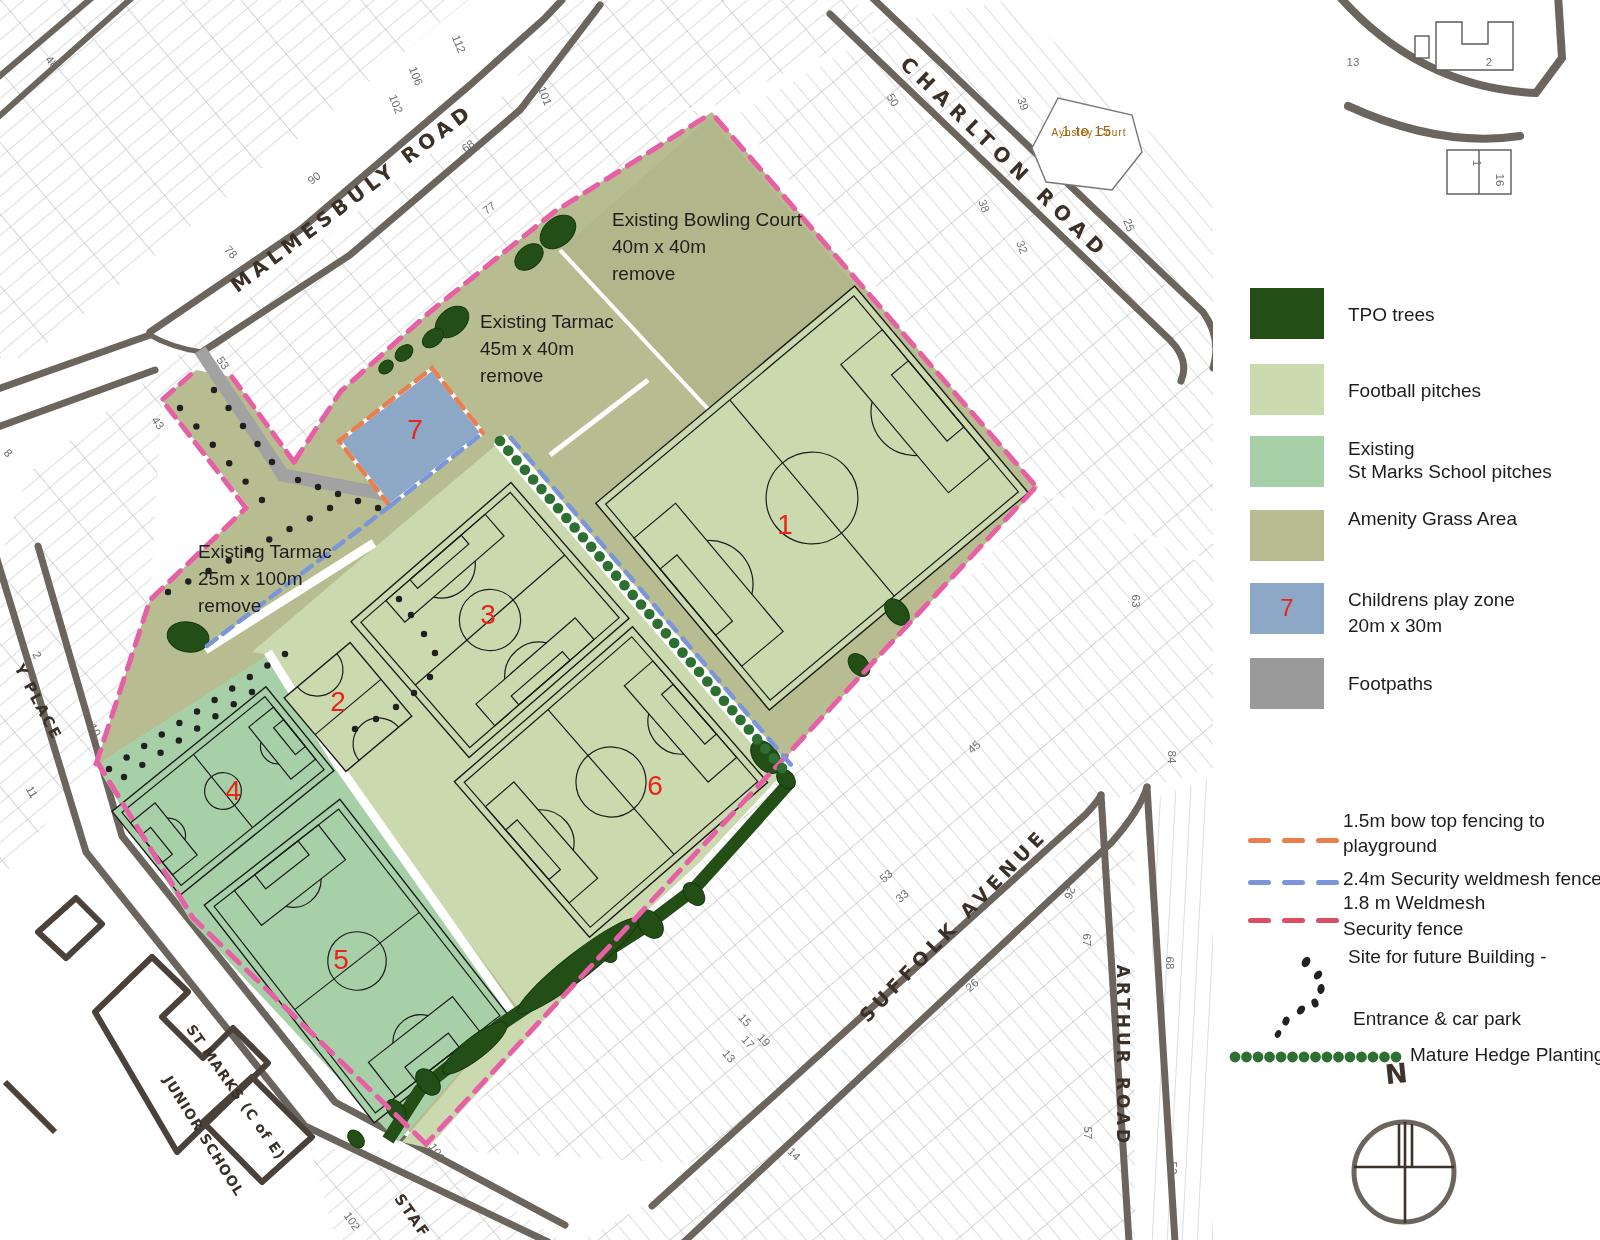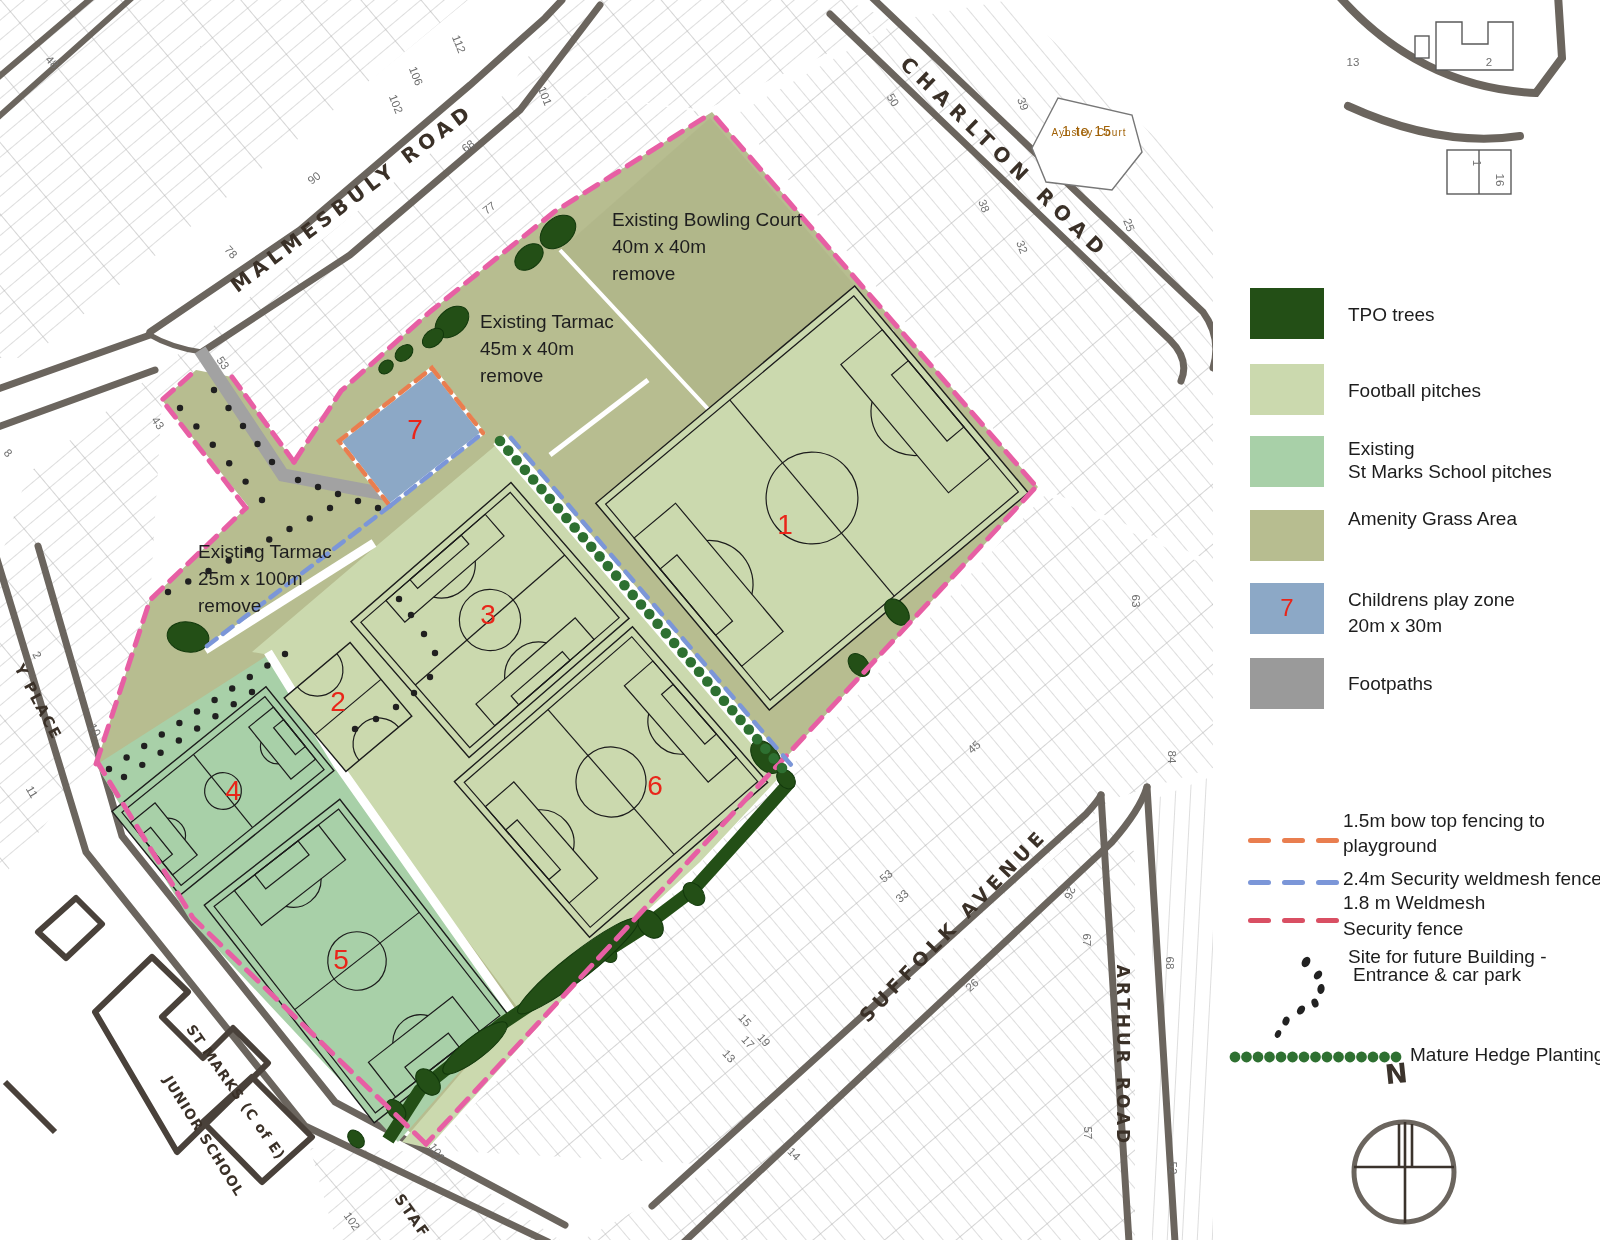--- a/index.html
+++ b/index.html
@@ -452,21 +452,21 @@
         <ellipse cx="36" cy="14" rx="4" ry="5.5" transform="rotate(30 36 14)"></ellipse>
         <ellipse cx="48" cy="27" rx="3.6" ry="5" transform="rotate(40 48 27)"></ellipse>
         <ellipse cx="51" cy="41" rx="3.6" ry="5" transform="rotate(10 51 41)"></ellipse>
         <ellipse cx="45" cy="55" rx="3.4" ry="4.6" transform="rotate(-20 45 55)"></ellipse>
         <ellipse cx="31" cy="62" rx="3.6" ry="5" transform="rotate(35 31 62)"></ellipse>
         <ellipse cx="16" cy="73" rx="3.4" ry="4.6" transform="rotate(20 16 73)"></ellipse>
         <ellipse cx="8" cy="86" rx="3" ry="4" transform="rotate(25 8 86)"></ellipse>
       </g>
     </svg>
     <div class="fence-label" style="left:135px;top:714px">Site for future Building -</div>
-    <div class="fence-label" style="left:140px;top:732px">Entrance &amp; car park</div>
+    <div class="fence-label" style="left:140px;top:776px">Entrance &amp; car park</div>
 
     <svg width="180" height="22" style="left:13px;top:816px" id="hedge-legend">
         <circle cx="9" cy="11" r="5.4" fill="#2e7031"></circle>
         <circle cx="20.5" cy="11" r="5.4" fill="#2e7031"></circle>
         <circle cx="32" cy="11" r="5.4" fill="#2e7031"></circle>
         <circle cx="43.5" cy="11" r="5.4" fill="#2e7031"></circle>
         <circle cx="55" cy="11" r="5.4" fill="#2e7031"></circle>
         <circle cx="66.5" cy="11" r="5.4" fill="#2e7031"></circle>
         <circle cx="78" cy="11" r="5.4" fill="#2e7031"></circle>
         <circle cx="89.5" cy="11" r="5.4" fill="#2e7031"></circle>

